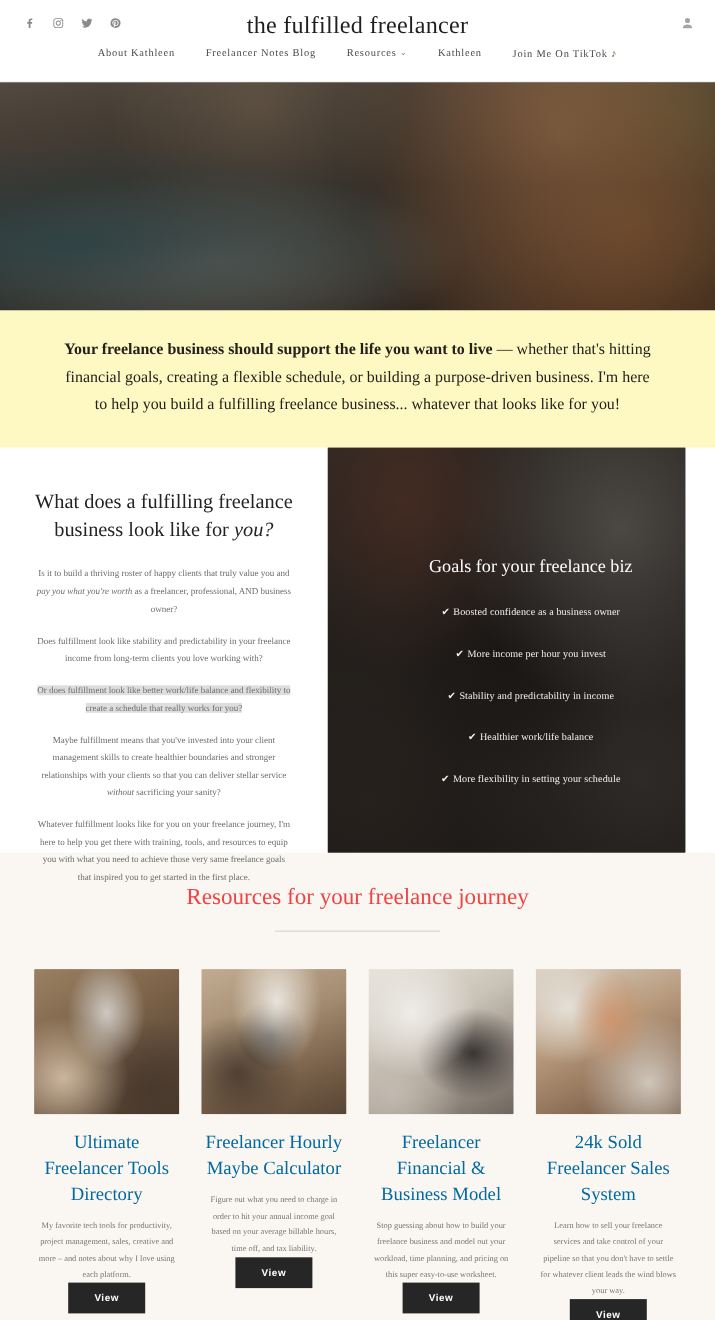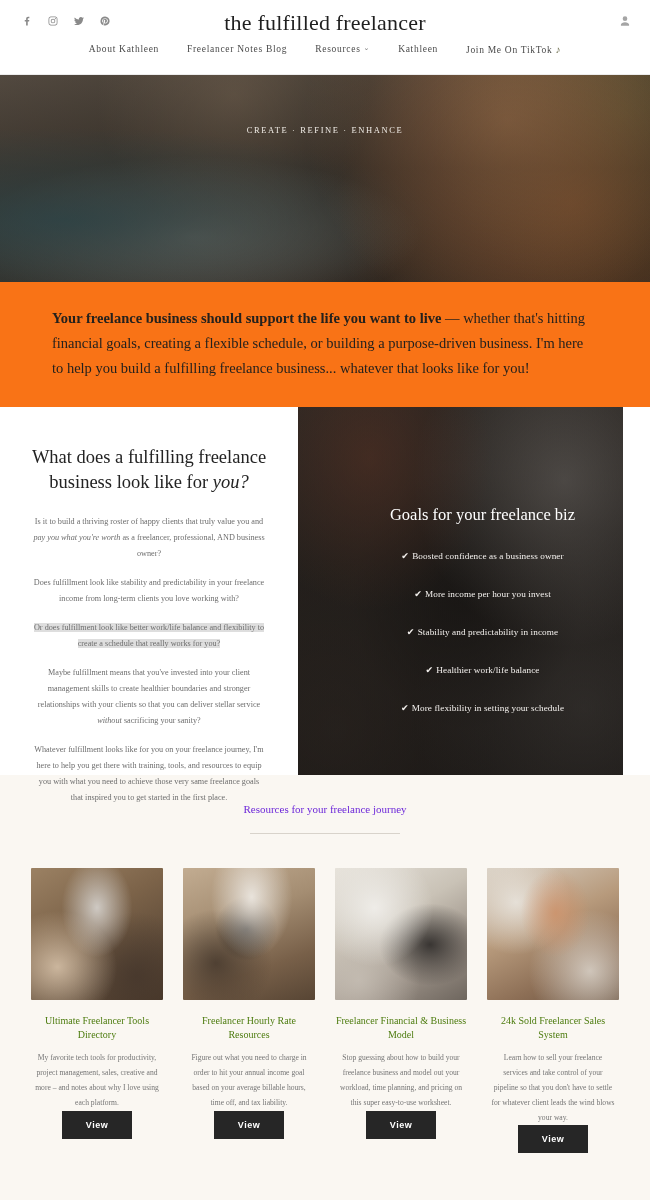--- a/index.html
+++ b/index.html
@@ -123,23 +123,23 @@
   .hero-title {
     font-size: 29px;
     line-height: 1.32;
     font-weight: 400;
     color: #ffffff;
     padding: 0 60px;
   }
 
   
   .peach {
-    background: #f97316;
+    background: #fef9c3;
     padding: 24px 52px 26px;
-    text-align: left;
+    text-align: center;
   }
   .peach p {
     font-size: 14.5px;
     line-height: 1.72;
     color: #24211d;
   }
   .peach b { font-weight: 700; }
 
   
   .two-col {
@@ -214,23 +214,23 @@
   .goal-check { margin-right: 3px; }
 
   
   .resources {
     background: #faf7f2;
     height: 450px;
     padding-top: 28px;
   }
   .res-title {
     text-align: center;
-    font-size: 11px;
-    font-weight: 400;
-    color: #6d28d9;
+    font-size: 21px;
+    font-weight: 400;
+    color: #ef4444;
   }
   .res-rule {
     width: 150px; height: 1px;
     background: #d8d3cb;
     margin: 18px auto 0;
   }
 
   .cards {
     display: flex;
     justify-content: center;
@@ -270,24 +270,24 @@
   }
   .card-img.c4 {
     background:
       radial-gradient(ellipse at 52% 34%, rgba(205,145,105,0.85) 0%, rgba(150,110,80,0) 36%),
       radial-gradient(ellipse at 22% 26%, rgba(235,232,226,0.85) 0%, rgba(170,160,150,0) 38%),
       radial-gradient(ellipse at 78% 78%, rgba(225,220,212,0.8) 0%, rgba(160,150,140,0) 42%),
       linear-gradient(155deg, #d8cfc2 0%, #b79a7c 42%, #8d6f56 74%, #6a5340 100%);
   }
 
   .card-title {
-    font-size: 10px;
+    font-size: 17px;
     line-height: 1.38;
     font-weight: 400;
-    color: #4d7c0f;
+    color: #0369a1;
     margin: 14px 0 10px;
     font-family: Liberation Serif, serif;
   }
   .card-desc {
     font-size: 7.6px;
     line-height: 1.95;
     color: #757575;
     padding: 0 4px;
   }
   .card-btn {
@@ -359,21 +359,20 @@
         <span>Join Me On TikTok</span>
         <span class="tiktok-note">♪</span>
       </span>
     </div>
   </div>
 
   <div class="hero">
     <div class="hero-photo"></div>
     <div class="hero-scrim"></div>
     <div class="hero-content">
-      <div class="hero-eyebrow">CREATE · REFINE · ENHANCE</div>
     </div>
   </div>
 
   <div class="peach">
     <p><b>Your freelance business should support the life you want to live</b><span> — whether that's hitting financial goals, creating a flexible schedule, or building a purpose-driven business. I'm here to help you build a fulfilling freelance business... whatever that looks like for you!</span></p>
   </div>
 
   <div class="two-col">
 
     <div class="col-left">
@@ -410,21 +409,21 @@
 
       <div class="card">
         <div class="card-img c1"></div>
         <div class="card-title">Ultimate Freelancer Tools Directory</div>
         <div class="card-desc">My favorite tech tools for productivity, project management, sales, creative and more – and notes about why I love using each platform.</div>
         <button class="card-btn">View</button>
       </div>
 
       <div class="card">
         <div class="card-img c2"></div>
-        <div class="card-title">Freelancer Hourly Rate Resources</div>
+        <div class="card-title">Freelancer Hourly Maybe Calculator</div>
         <div class="card-desc">Figure out what you need to charge in order to hit your annual income goal based on your average billable hours, time off, and tax liability.</div>
         <button class="card-btn">View</button>
       </div>
 
       <div class="card">
         <div class="card-img c3"></div>
         <div class="card-title">Freelancer Financial &amp; Business Model</div>
         <div class="card-desc">Stop guessing about how to build your freelance business and model out your workload, time planning, and pricing on this super easy-to-use worksheet.</div>
         <button class="card-btn">View</button>
       </div>

